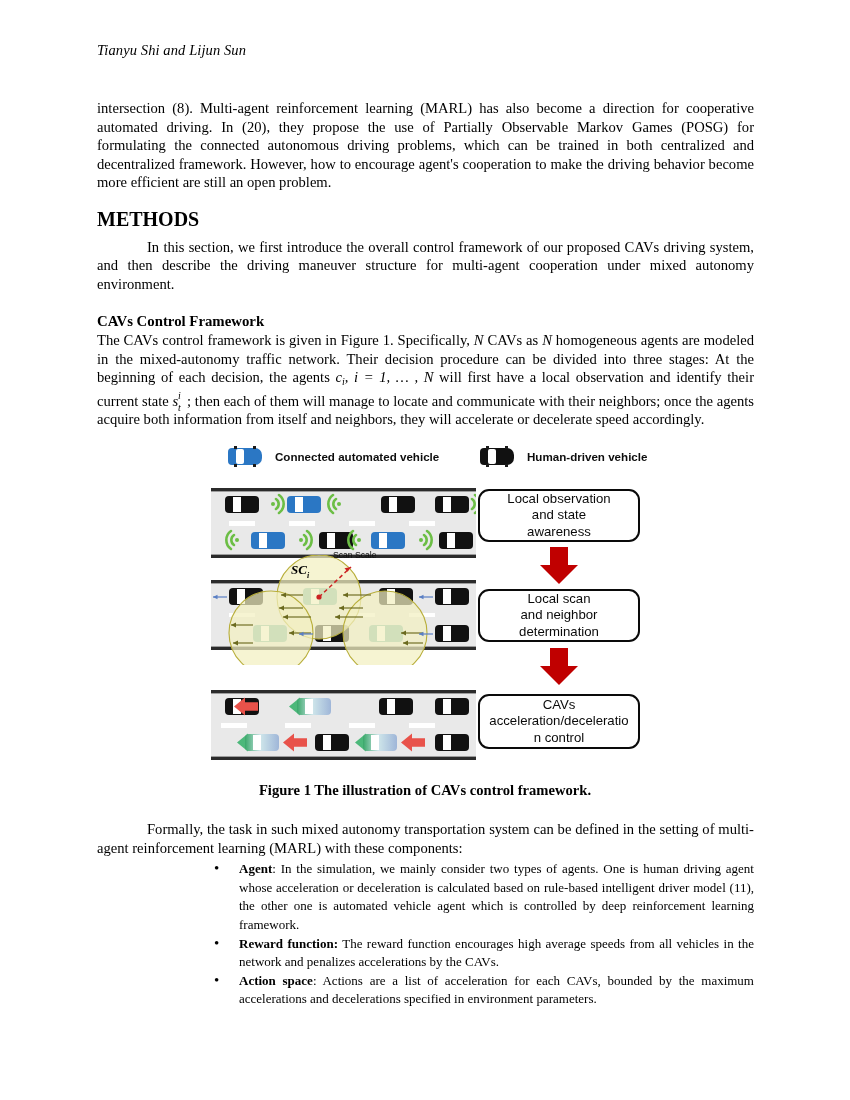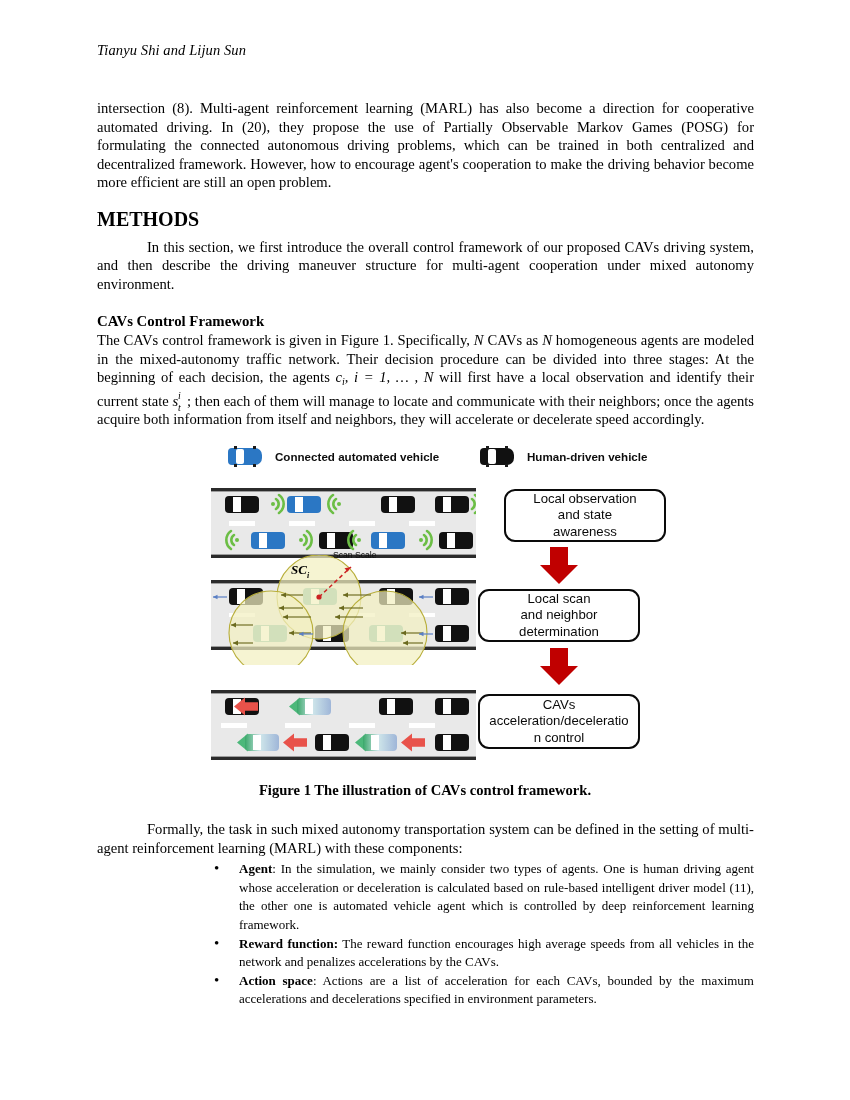--- a/index.html
+++ b/index.html
@@ -506,21 +506,21 @@
         </g>
         <g>
           <path d="M190 52.5 l11 9 v-4.8 h13 v-8.4 h-13 v-4.8 z" fill="#e8524a"></path>
         </g>
         <g>
           <rect x="224" y="44" width="34" height="17" rx="4" fill="#111111"></rect>
           <rect x="232" y="45" width="8" height="15" fill="#ffffff"></rect>
         </g>
       </svg>
 
-      <div class="flowbox" style="left:478px; top:57px; width:162px; height:53px;margin-left:26px;">
+      <div class="flowbox" style="left:478px; top:57px; width:162px; height:53px;">
         <span>
           <span>Local observation</span><br>
           <span>and state</span><br>
           <span>awareness</span>
         </span>
       </div>
 
       <svg class="down-arrow" viewBox="0 0 46 38" style="left:536px; top:115px;">
         <path d="M14 0 h18 v18 h10 L23 37 L4 18 h10 z" fill="#c00000"></path>
       </svg>

